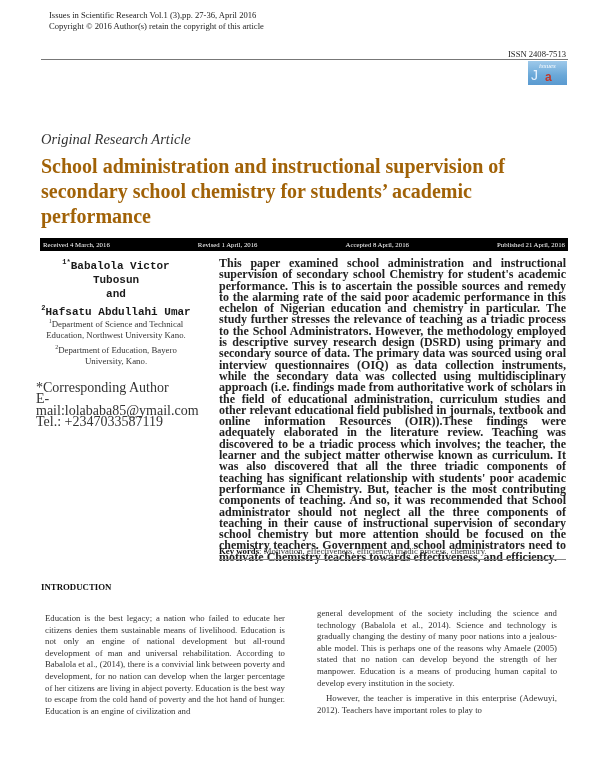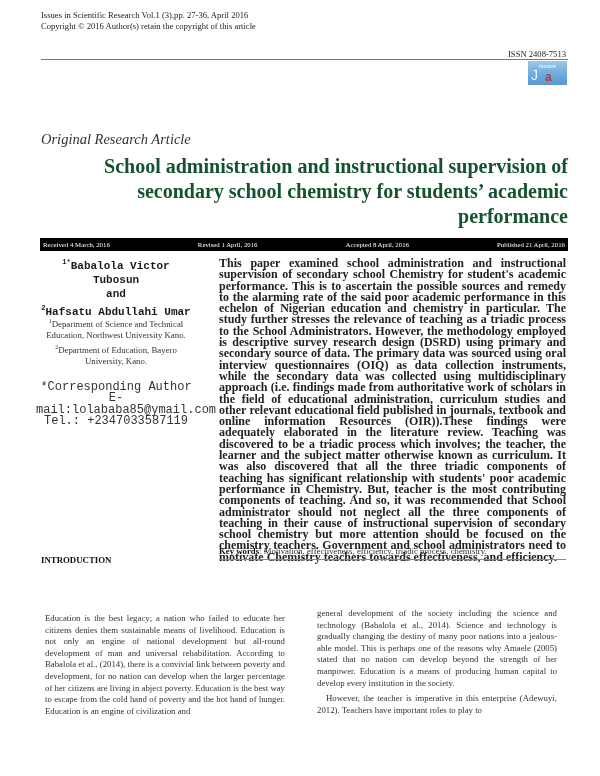--- a/index.html
+++ b/index.html
@@ -5,75 +5,75 @@
   html, body { margin: 0; padding: 0; background: #ffffff; }
   body {
     width: 600px; height: 776px; position: relative; overflow: hidden;
     font-family: "Liberation Serif", serif; color: #1a1a1a;
   }
   .abs { position: absolute; }
   .header {
     left: 41px; top: 10px; width: 527px;
     font-size: 8.6px; line-height: 10.6px; color: #222;
   }
-  .header .line { white-space: nowrap; }
+  .header .line { white-space: nowrap; margin-left: 8px; }
   .header-rule {
     left: 41px; top: 59px; width: 527px; height: 0;
     border-top: 1.5px solid #777;
   }
   .issn { right: 34px; top: 49px; font-size: 8.6px; color: #222; }
   .logo {
     left: 528px; top: 61px; width: 39px; height: 24px;
     background: linear-gradient(180deg, #9ec9ea 0%, #6aa8d8 60%, #5a9ad0 100%);
     overflow: hidden;
   }
   .logo .j { position: absolute; left: 3px; top: 6px; font-size: 14px; color: #e8f3ff; font-family: "Liberation Sans", sans-serif; }
   .logo .issues { position: absolute; left: 11px; top: 1px; font-size: 7px; font-style: italic; color: #ffffff; font-family: "Liberation Serif", serif; }
   .logo .a { position: absolute; left: 17px; top: 9px; font-size: 12px; font-weight: bold; color: #c0392b; font-family: "Liberation Sans", sans-serif; }
 
   .article-type {
     left: 41px; top: 131px; font-size: 14.5px; font-style: italic; color: #333;
   }
   .title {
-    left: 41px; top: 154px; width: 527px; text-align: right;
-    font-size: 20px; font-weight: bold; line-height: 25px; color: #14532d;
+    left: 41px; top: 154px; width: 527px; text-align: left;
+    font-size: 20px; font-weight: bold; line-height: 25px; color: #a16207;
   }
   .datebar {
     left: 40px; top: 238px; width: 528px; height: 13px; background: #000;
     display: flex; justify-content: space-between; align-items: center;
     padding: 0 3px; box-sizing: border-box;
   }
   .datebar span { color: #fff; font-size: 6.8px; white-space: nowrap; }
 
   .authors {
     left: 36px; top: 255px; width: 160px; text-align: center;
     font-size: 11px; font-weight: bold; line-height: 14px; font-family: Liberation Mono, monospace;
   }
   .authors sup { font-size: 7px; }
   .affil {
     left: 36px; top: 316px; width: 160px; text-align: center;
     font-size: 8.8px; line-height: 11.3px; color: #333;
   }
   .affil sup { font-size: 6px; }
   .corr {
-    left: 36px; top: 382px; width: 160px; text-align: center;
-    font-size: 12px; line-height: 11.3px; color: #333; font-family: Liberation Mono, monospace;
+    left: 36px; top: 382px; width: 160px; 
+    font-size: 14px; line-height: 11.3px; color: #333;
   }
   .abstract {
     left: 219px; top: 258px; width: 347px;
     font-size: 12px; line-height: 11.3px; font-weight: bold;
     text-align: justify; color: #222;
   }
   .keywords {
     left: 219px; top: 546px; width: 347px; font-size: 8.75px; color: #333;
     padding-bottom: 3px; border-bottom: 1.5px solid #888;
   }
   .keywords b { color: #111; }
   .intro-heading {
-    left: 41px; top: 555px; font-size: 8.8px; font-weight: bold; color: #111;
+    left: 41px; top: 582px; font-size: 8.8px; font-weight: bold; color: #111;
   }
   .col {
     width: 248px; font-size: 8.75px; line-height: 11.6px;
     text-align: justify; color: #333;
   }
   .col-left { left: 41px; top: 609px; }
   .col-right { left: 313px; top: 604px; }
   .col p { margin: 4px; }
   .indent { text-indent: 9px; }
 </style>

